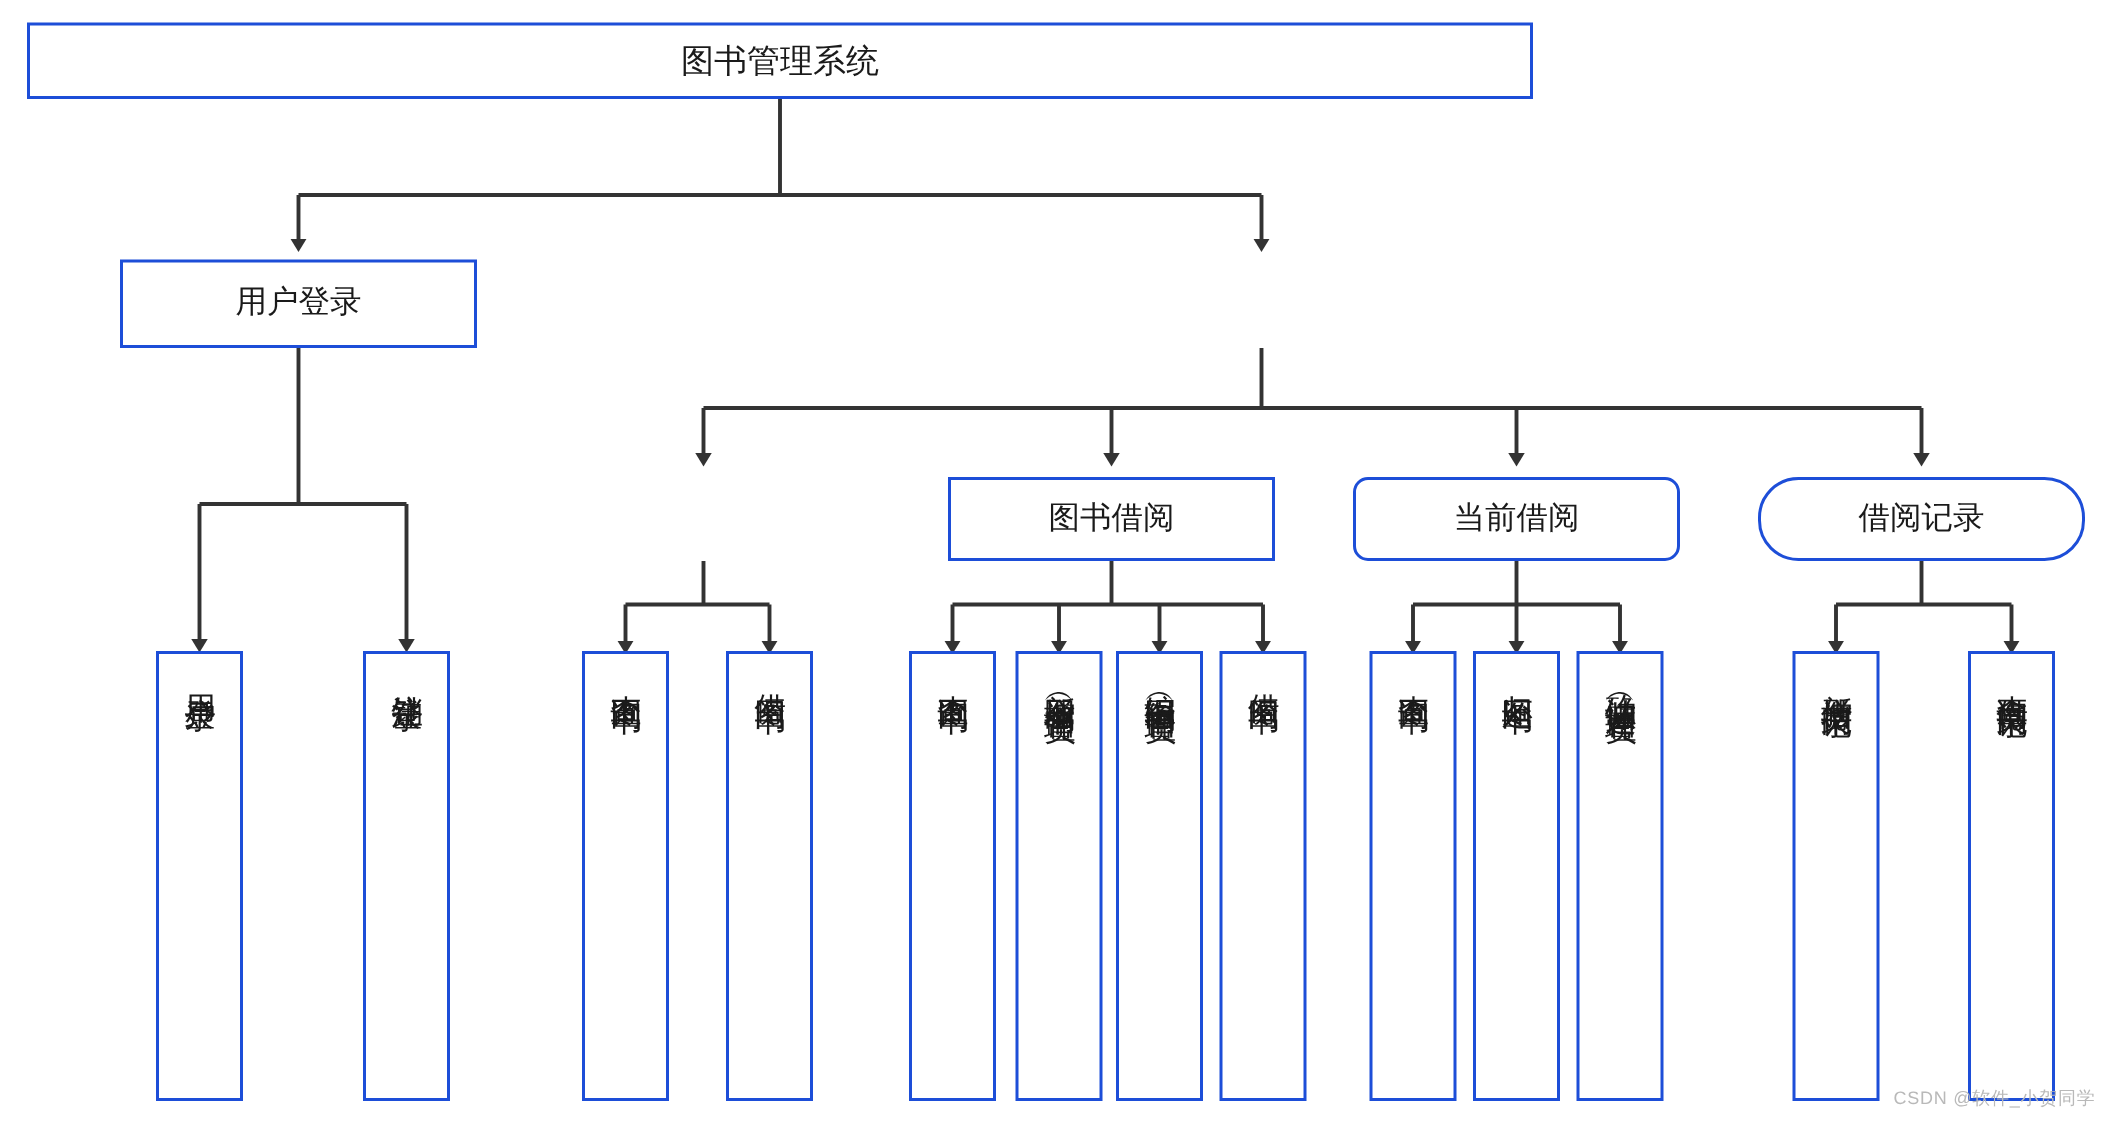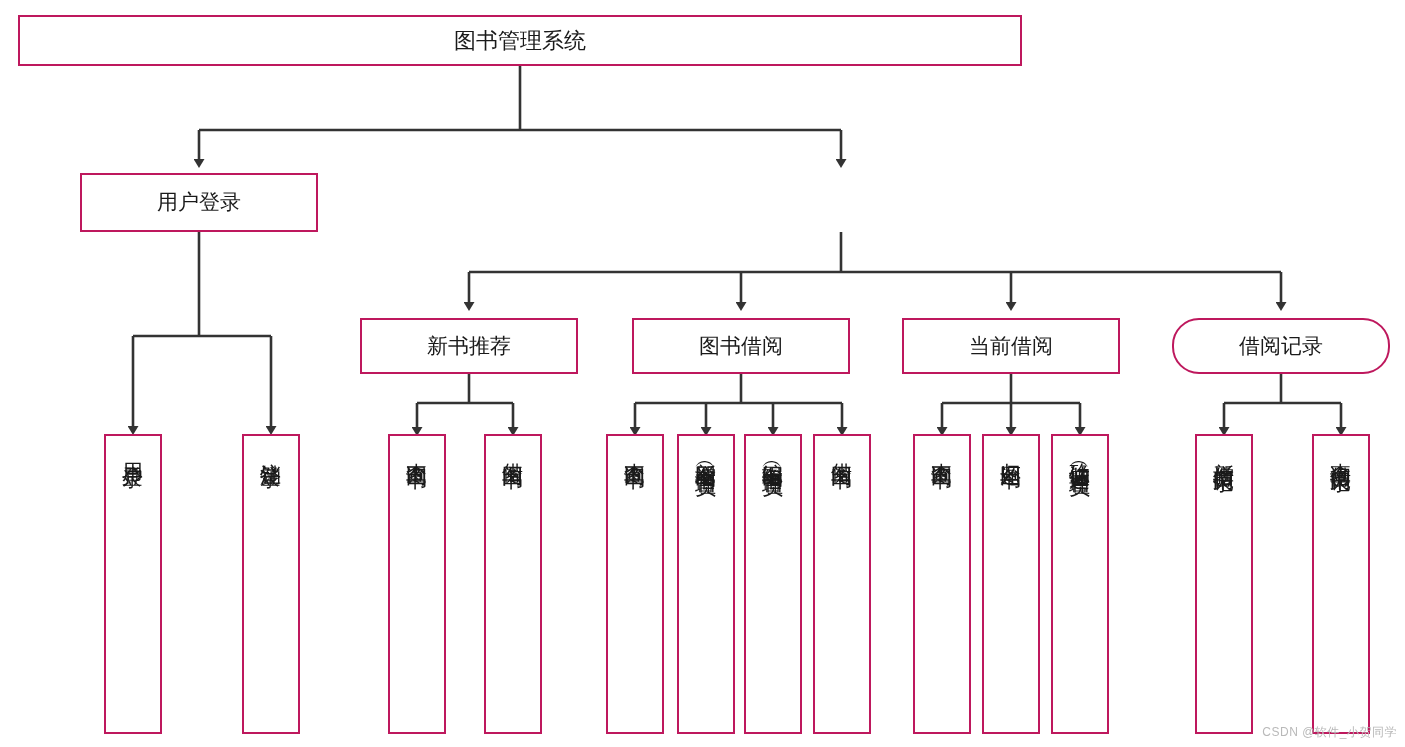--- a/index.html
+++ b/index.html
@@ -21,21 +21,21 @@
     position: absolute;
     left: 0;
     top: 0;
     width: 1405px;
     height: 747px;
     pointer-events: none;
   }
   .node {
     position: absolute;
     box-sizing: border-box;
-    border: 2px solid #be185d;
+    border: 2px solid #1d4ed8;
     background: #ffffff;
     display: flex;
     align-items: center;
     justify-content: center;
     color: #1a1a1a;
   }
   .node-label {
     display: block;
     text-align: center;
     line-height: 1.18;
@@ -126,27 +126,24 @@
   </svg>
 
   <div class="node root horizontal" style="left:18px; top:15px; width:1004px; height:51px;">
     <span class="node-label">图书管理系统</span>
   </div>
 
   <div class="node horizontal" style="left:80px; top:173px; width:238px; height:59px;">
     <span class="node-label">用户登录</span>
   </div>
 
-  <div class="node horizontal" style="left:360px; top:318px; width:218px; height:56px;">
-    <span class="node-label">新书推荐</span>
-  </div>
   <div class="node horizontal" style="left:632px; top:318px; width:218px; height:56px;">
     <span class="node-label">图书借阅</span>
   </div>
-  <div class="node horizontal" style="left:902px; top:318px; width:218px; height:56px;">
+  <div class="node horizontal" style="left:902px; top:318px; width:218px; height:56px;border-radius:10px;">
     <span class="node-label">当前借阅</span>
   </div>
   <div class="node horizontal" style="left:1172px; top:318px; width:218px; height:56px;border-radius:27px;">
     <span class="node-label">借阅记录</span>
   </div>
 
   <div class="node vertical" style="left:104px; top:434px; width:58px; height:300px;">
     <span class="node-label">用户登录</span>
   </div>
   <div class="node vertical" style="left:242px; top:434px; width:58px; height:300px;">

